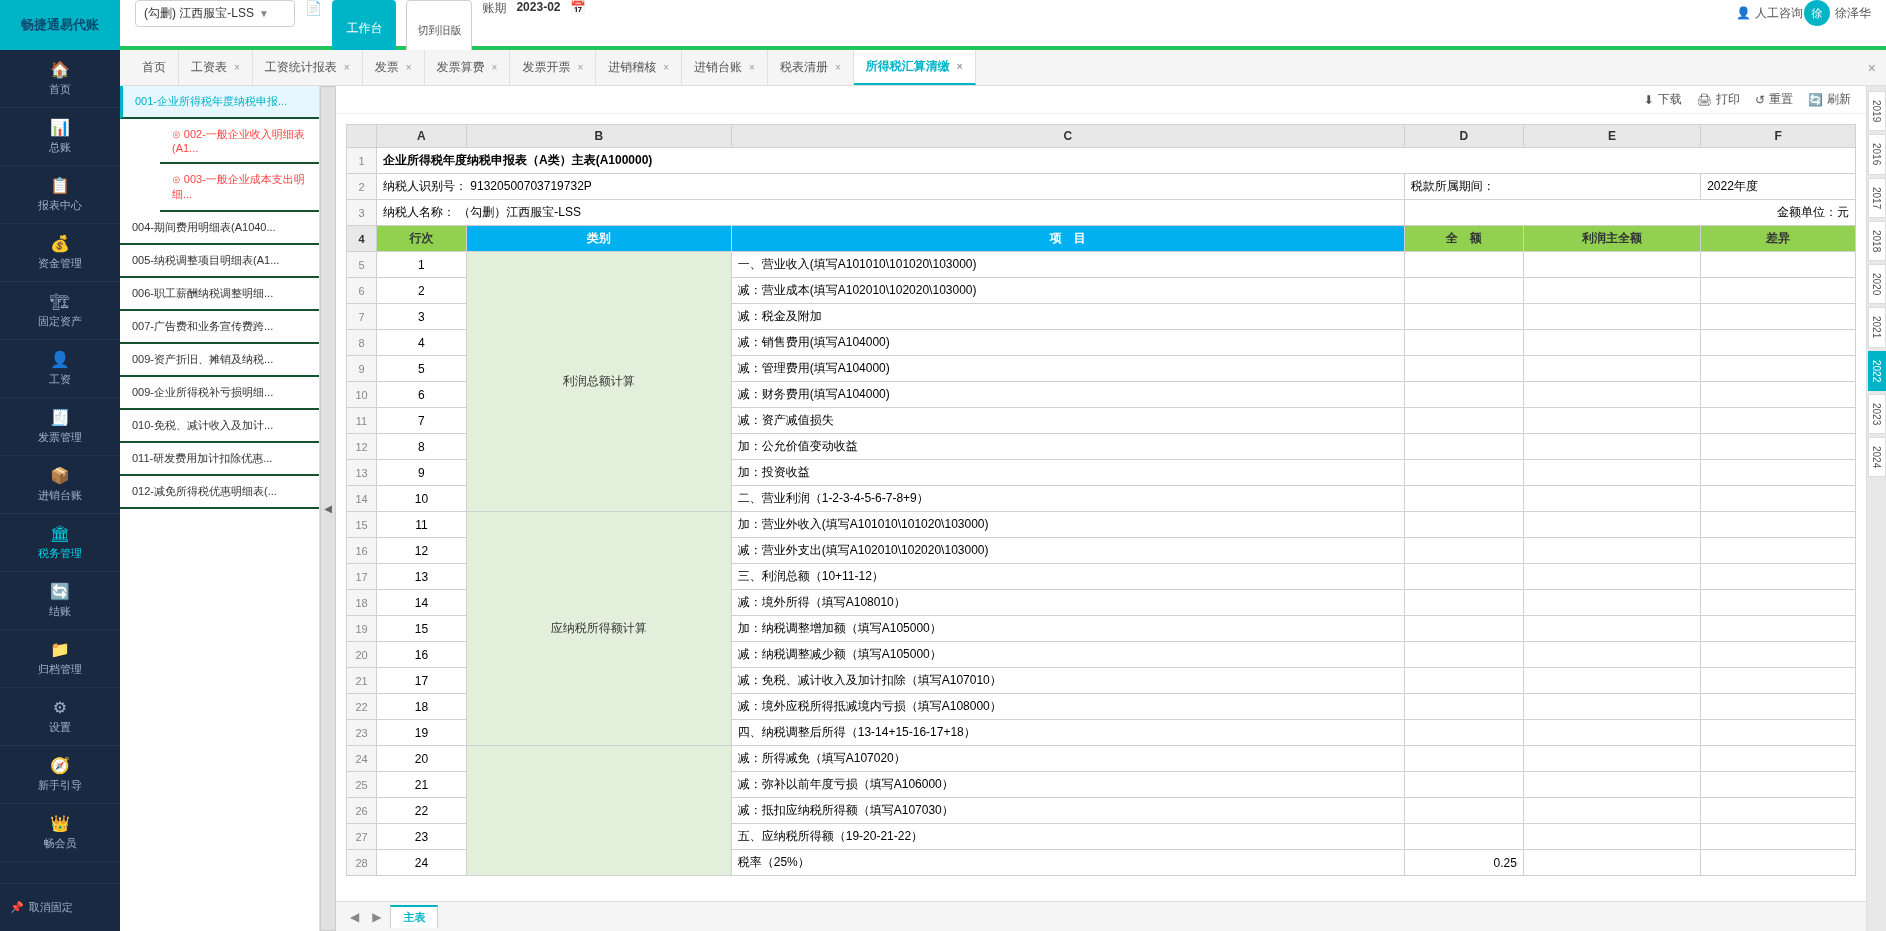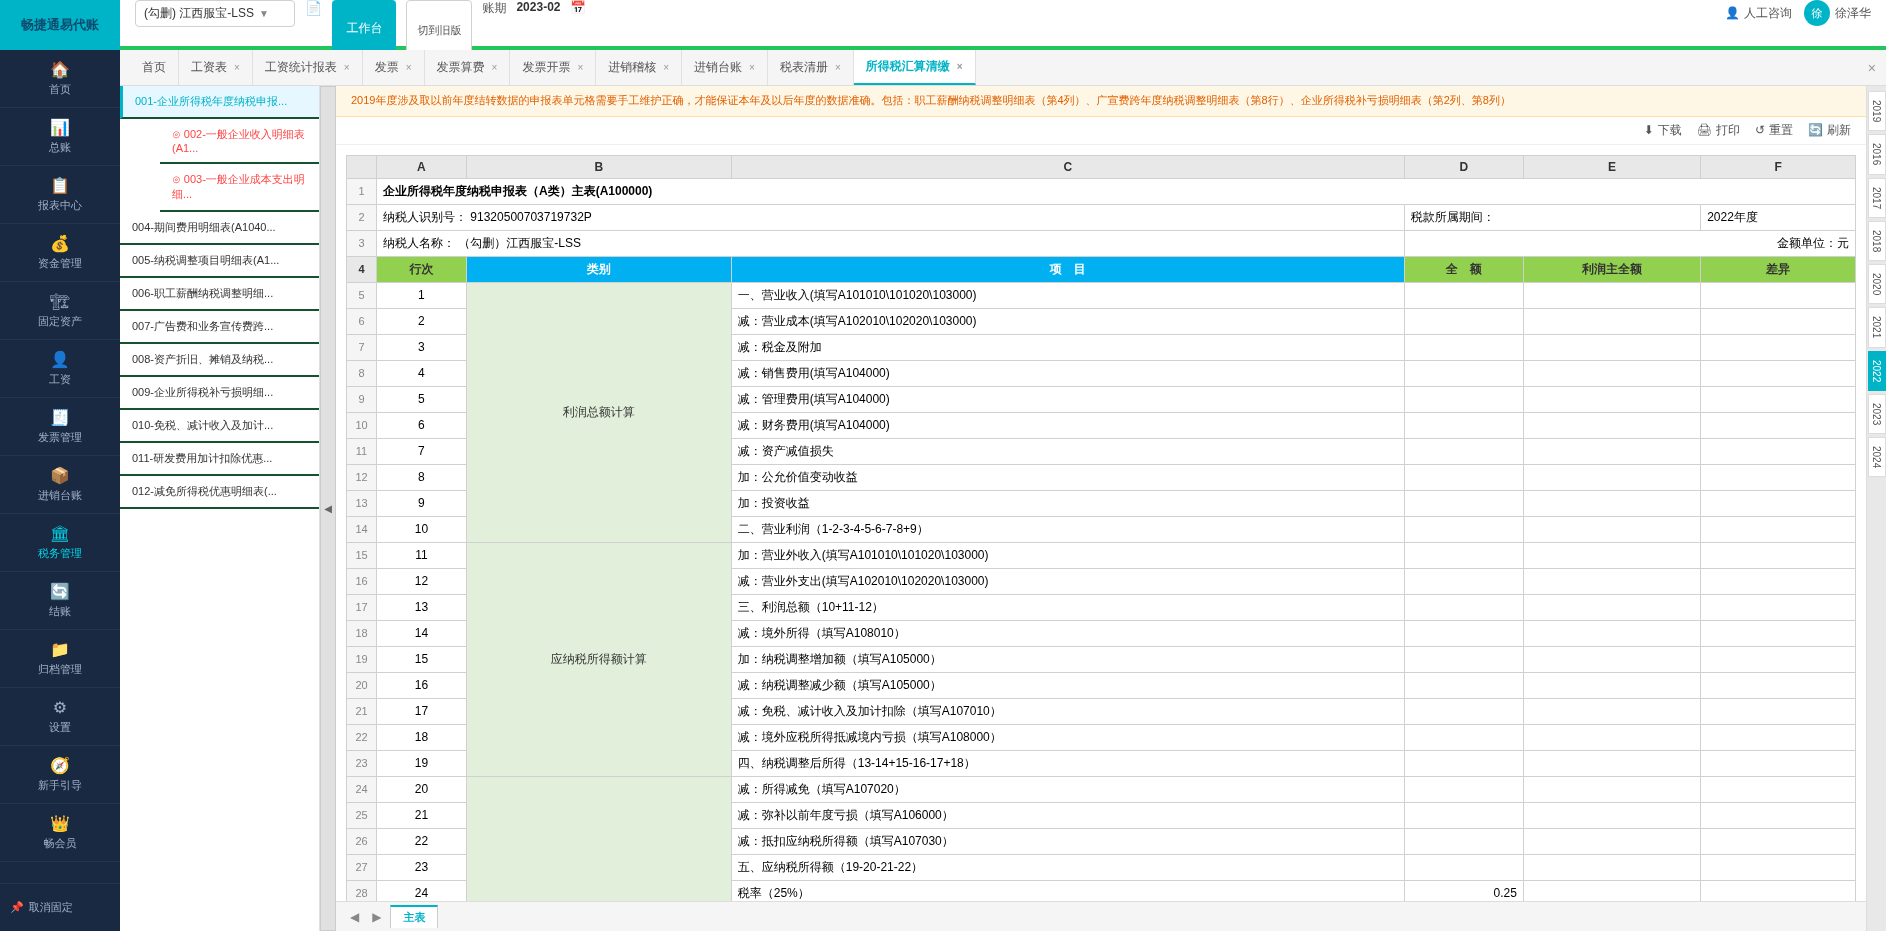--- a/index.html
+++ b/index.html
@@ -20,21 +20,21 @@
     .sidebar-bottom-item .icon { margin-right: 5px; }
 
     
     .main-area { flex: 1; display: flex; flex-direction: column; overflow: hidden; }
 
     
     .top-bar { height: 50px; background: white; display: flex; align-items: flex-start; padding: 0 15px; border-bottom: 4px solid #22c55e; gap: 10px; }
     .company-selector { display: flex; align-items: center; gap: 5px; border: 1px solid #d0d0d0; border-radius: 4px; padding: 4px 8px; cursor: pointer; color: #333; font-size: 12px; min-width: 160px; }
     .workbench-btn { background: #00b4c8; color: white; border: none; border-radius: 4px; padding: 20px 14px; cursor: pointer; font-size: 12px; }
     .switch-btn { border: 1px solid #d0d0d0; background: white; border-radius: 4px; padding: 22px 10px; cursor: pointer; font-size: 11px; color: #555; }
-    .top-right { margin-left: auto; display: flex; align-items: center; gap: 12px; color: #555; font-size: 12px; }
+    .top-right { margin-left: auto; display: flex; align-items: center; gap: 1px; color: #555; font-size: 12px; }
     .avatar { width: 26px; height: 26px; border-radius: 50%; background: #00b4c8; display: flex; align-items: center; justify-content: center; color: white; font-size: 11px; }
 
     
     .tab-bar { background: #f5f5f5; border-bottom: 1px solid #ddd; display: flex; align-items: center; padding: 0 10px; height: 36px; overflow-x: auto; }
     .tab { display: flex; align-items: center; padding: 0 12px; height: 100%; cursor: pointer; color: #555; font-size: 12px; border-right: 1px solid #e0e0e0; gap: 4px; white-space: nowrap; }
     .tab.active { background: white; color: #00b4c8; font-weight: bold; border-bottom: 2px solid #00b4c8; }
     .tab .close { color: #999; font-size: 10px; margin-left: 3px; }
     .tab-close-all { margin-left: auto; cursor: pointer; color: #999; font-size: 14px; }
 
     
@@ -249,43 +249,40 @@
         <div class="left-panel-item">
           <span>005-纳税调整项目明细表(A1...</span>
         </div>
         <div class="left-panel-item">
           <span>006-职工薪酬纳税调整明细...</span>
         </div>
         <div class="left-panel-item">
           <span>007-广告费和业务宣传费跨...</span>
         </div>
         <div class="left-panel-item">
-          <span>008-资产折旧、摊销及纳税...</span>
+          <span>009-资产折旧、摊销及纳税...</span>
         </div>
         <div class="left-panel-item">
           <span>009-企业所得税补亏损明细...</span>
         </div>
         <div class="left-panel-item">
           <span>010-免税、减计收入及加计...</span>
         </div>
         <div class="left-panel-item">
           <span>011-研发费用加计扣除优惠...</span>
         </div>
         <div class="left-panel-item">
           <span>012-减免所得税优惠明细表(...</span>
         </div>
       </div>
 
       <div class="collapse-btn">◀</div>
 
       <div class="main-content">
 
-        <div class="warning-bar">
-          <span>2019年度涉及取以前年度结转数据的申报表单元格需要手工维护正确，才能保证本年及以后年度的数据准确。包括：职工薪酬纳税调整明细表（第4列）、广宣费跨年度纳税调整明细表（第8行）、企业所得税补亏损明细表（第2列、第8列）</span>
-        </div>
 
         <div class="toolbar">
           <div class="toolbar-btn">
             <span>⬇</span>
             <span>下载</span>
           </div>
           <div class="toolbar-btn">
             <span>🖨</span>
             <span>打印</span>
           </div>

